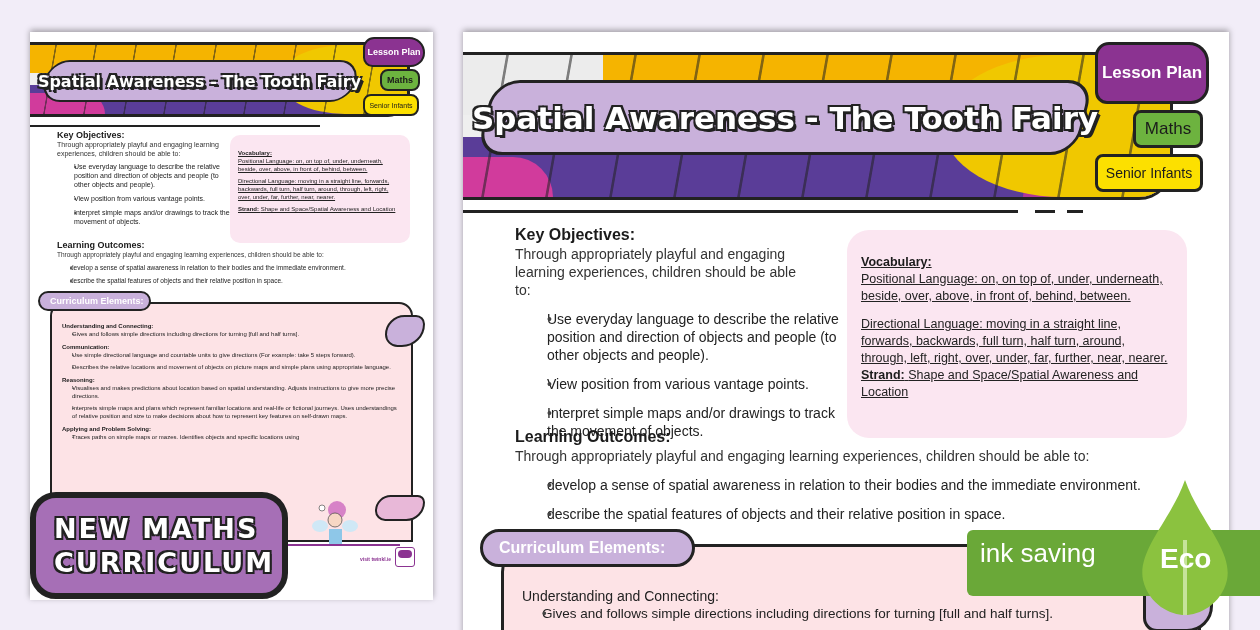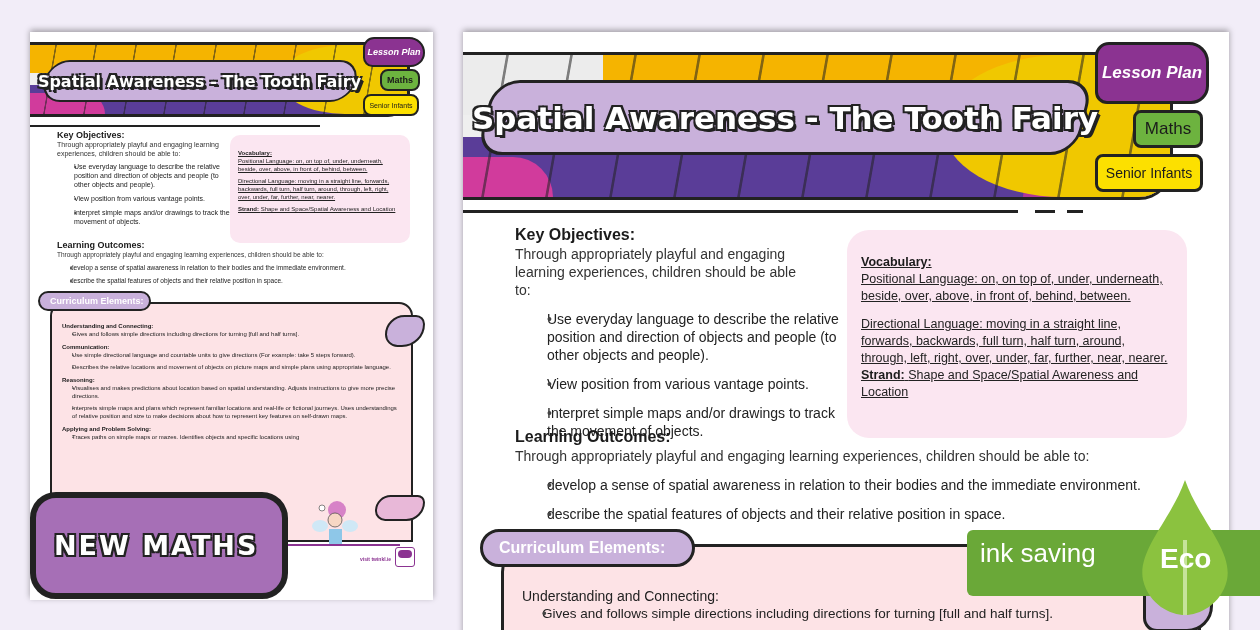--- a/index.html
+++ b/index.html
@@ -15,21 +15,21 @@
   .banner .stripe { position: absolute; }
   .banner .grid { position: absolute; inset: 0;
     background-image: linear-gradient(100deg, transparent 48%, #222 49%, #222 51%, transparent 52%);
     background-size: 40px 100%; opacity: 0.55; }
   .title-plate { position: absolute; background: #c9b1db; border: 3px solid #222; border-radius: 26px; transform: skewX(-14deg);
     display: flex; align-items: center; justify-content: center; }
   .title-plate span { transform: skewX(14deg); font-family: "DejaVu Sans", sans-serif; font-weight: bold; color: #fff;
     text-shadow: -2px -2px 0 #222, 2px -2px 0 #222, -2px 2px 0 #222, 2px 2px 0 #222, 3px 3px 0 #222; white-space: nowrap; }
 
   .tag { position: absolute; border: 3px solid #222; display: flex; align-items: center; justify-content: center; font-weight: bold; white-space: nowrap; }
-  .tag.lesson { background: #8b3391; color: #fff; border-radius: 14px 20px 18px 12px; font-style: italic; }
+  .tag.lesson { background: #8b3391; color: #fff; border-radius: 14px 20px 18px 12px; }
   .tag.maths { background: #6db33f; color: #1b1b1b; border-radius: 8px; }
   .tag.infants { background: #fce000; color: #1b1b1b; border-radius: 8px; font-weight: normal; }
 
   .rule { position: absolute; height: 3px; background: #222; }
 
   .h { font-weight: bold; color: #1b1b1b; }
   .txt { color: #333; }
   ul.bul { list-style: none; }
   ul.bul li { position: relative; }
   ul.bul li::before { content: "•"; position: absolute; color: #444; }
@@ -199,20 +199,21 @@
       </ul>
   </div>
   <div class="curr-tab" style="left:17px; top:497px; width:215px; height:38px; font-size:16px;">
       <span>Curriculum Elements:</span>
     </div>
   <div class="blob" style="left:680px; top:540px; width:70px; height:60px;"></div>
 </div>
 
 <div class="nmc">
   <span>NEW MATHS</span>
+  <span>CURRICULUM</span>
 </div>
 
 <div class="eco"></div>
 <svg class="eco-drop" viewBox="0 0 96 135">
   <path d="M48 0 C 62 40, 96 70, 90 100 C 84 125, 62 135, 48 135 C 34 135, 12 125, 6 100 C 0 70, 34 40, 48 0 Z" fill="#8bc23f"></path>
   <rect x="46" y="60" width="4" height="75" fill="#c6e39a"></rect>
 </svg>
 <div class="eco-label">ink saving</div>
 <div class="eco-word">Eco</div>
 

